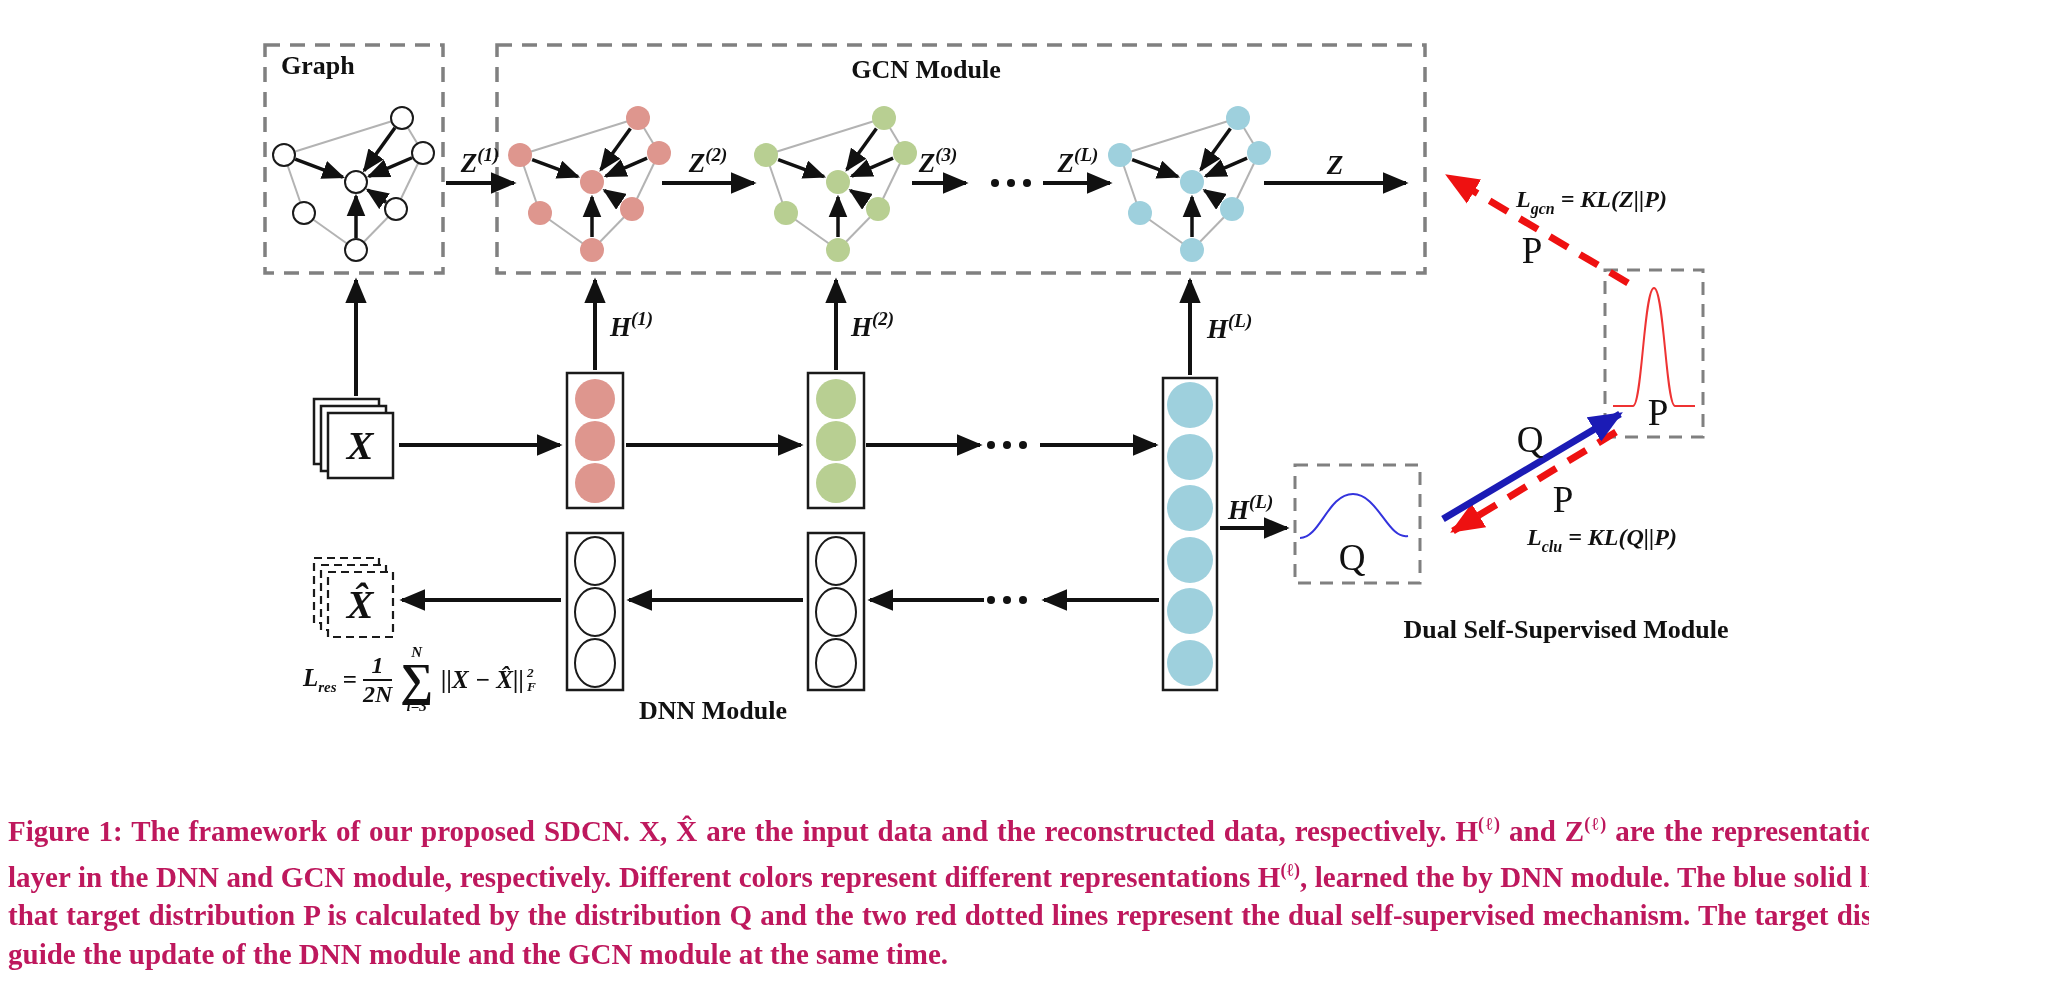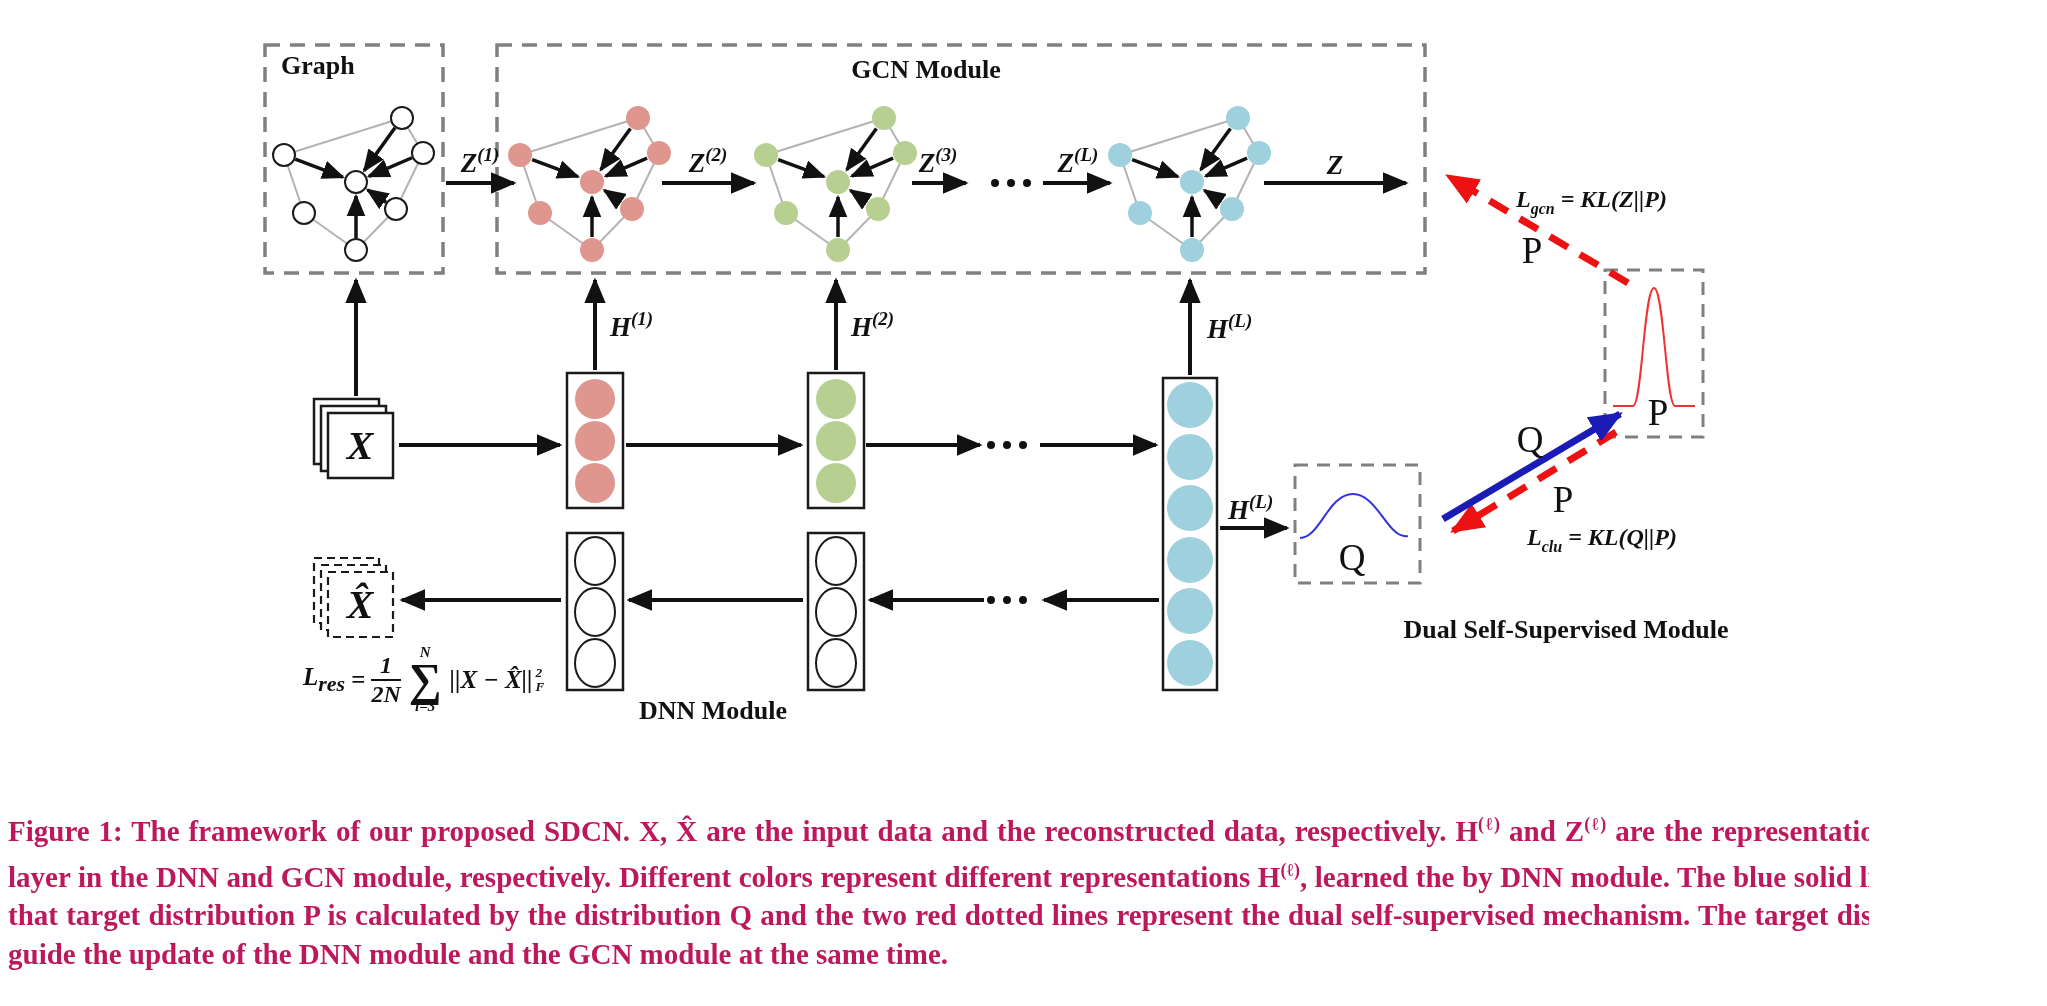--- a/index.html
+++ b/index.html
@@ -7,21 +7,21 @@
         font-family:"Liberation Serif",serif;}
   svg{position:absolute;left:0;top:0;}
   .blabel{font-family:"Liberation Serif",serif;font-weight:bold;font-size:26px;fill:#111;}
   .mlabel{font-family:"Liberation Serif",serif;font-weight:bold;font-style:italic;font-size:27px;fill:#111;}
   .losslabel{font-family:"Liberation Serif",serif;font-weight:bold;font-style:italic;font-size:24px;fill:#111;}
   .letter{font-family:"Liberation Serif",serif;font-size:37px;fill:#111;}
   .xlabel{font-family:"Liberation Serif",serif;font-weight:bold;font-style:italic;font-size:40px;fill:#111;}
   
   .lres{position:absolute;display:flex;align-items:center;gap:6px;color:#111;
         font-family:"Liberation Serif",serif;font-weight:bold;font-style:italic;font-size:25px;}
-  .lres .lt sub{font-size:22px;}
+  .lres .lt sub{font-size:15px;}
   .lres .eq{font-style:normal;}
   .lres .frac{display:inline-flex;flex-direction:column;text-align:center;font-size:24px;line-height:1.1;}
   .lres .frac .num{border-bottom:2.5px solid #111;padding:0 4px;}
   .lres .sum{display:inline-flex;flex-direction:column;align-items:center;line-height:1;margin:0 2px;}
   .lres .sum .sym{font-size:46px;font-style:normal;line-height:0.85;}
   .lres .sum .top,.lres .sum .bot{font-size:15px;}
   .lres .ss{display:inline-flex;flex-direction:column;font-size:16px;line-height:1.05;margin-left:-3px;}
   .lres .ss sup,.lres .ss sub{line-height:1.05;}
   
   .caption{position:absolute;left:8px;top:776px;width:2032px;color:#be185d;

